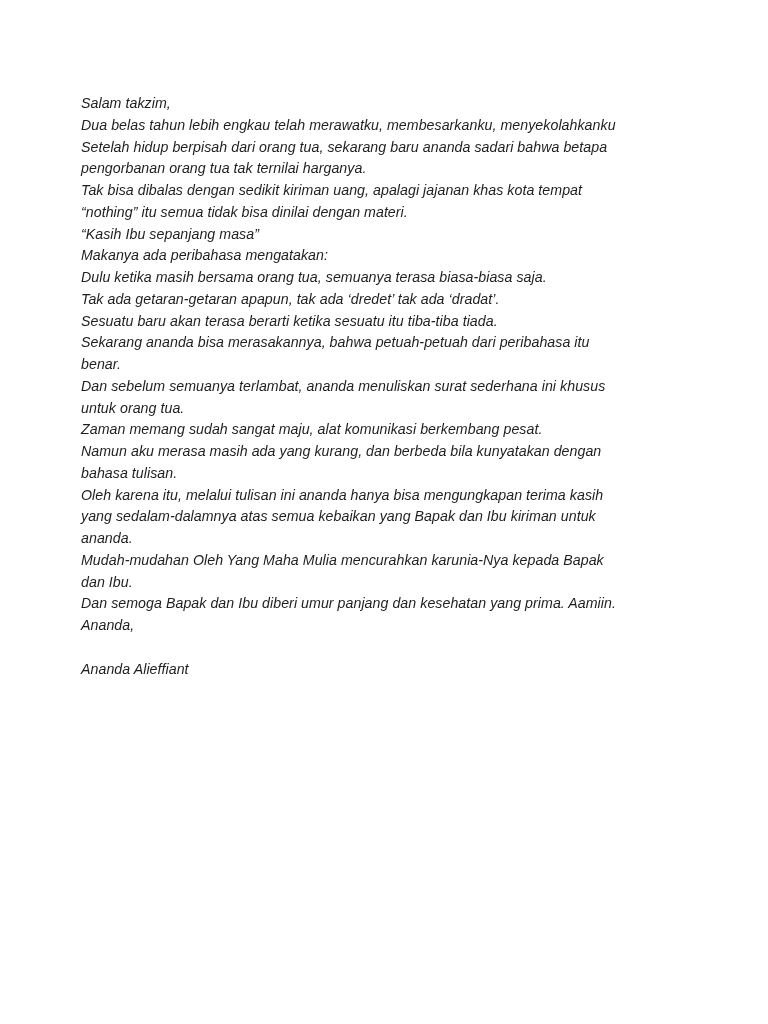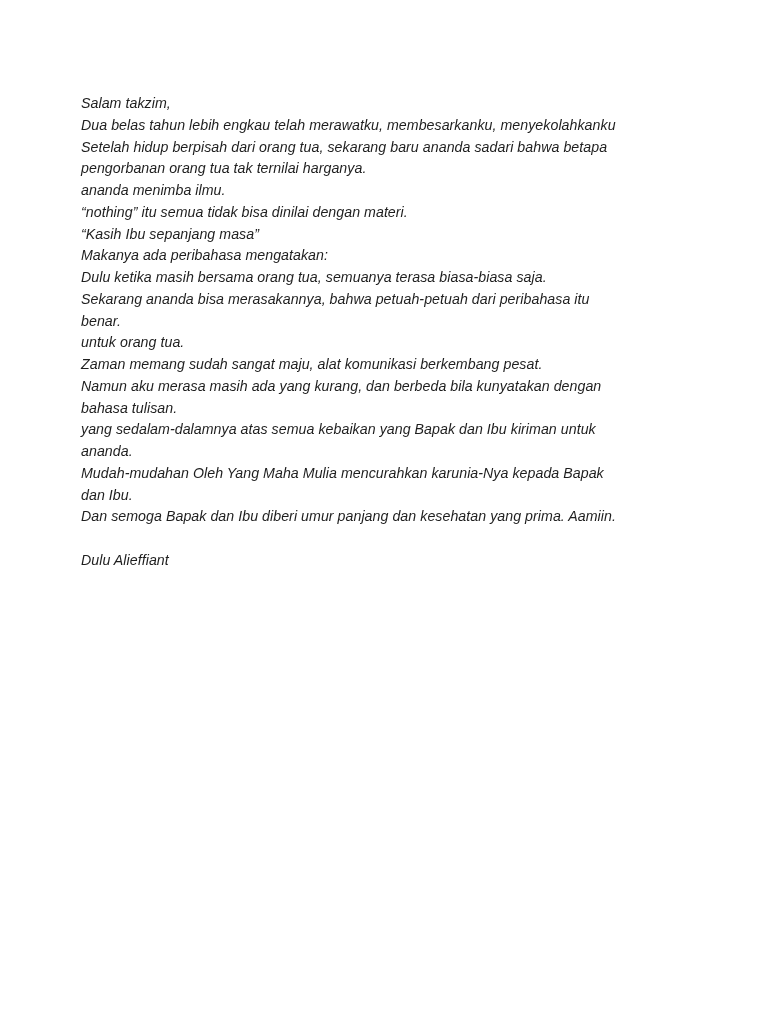--- a/index.html
+++ b/index.html
@@ -45,32 +45,37 @@
   </style>
 </head>
 <body>
 
 <div class="page">
   <div class="letter">
     <span class="line">Salam takzim,</span>
     <span class="line">Dua belas tahun lebih engkau telah merawatku, membesarkanku, menyekolahkanku</span>
     <span class="line">Setelah hidup berpisah dari orang tua, sekarang baru ananda sadari bahwa betapa</span>
     <span class="line">pengorbanan orang tua tak ternilai harganya.</span>
-    <span class="line">ananda menimba ilmu.</span>
+    <span class="line">Tak bisa dibalas dengan sedikit kiriman uang, apalagi jajanan khas kota tempat</span>
     <span class="line">“nothing” itu semua tidak bisa dinilai dengan materi.</span>
     <span class="line">“Kasih Ibu sepanjang masa”</span>
     <span class="line">Makanya ada peribahasa mengatakan:</span>
     <span class="line">Dulu ketika masih bersama orang tua, semuanya terasa biasa-biasa saja.</span>
+    <span class="line">Tak ada getaran-getaran apapun, tak ada ‘dredet’ tak ada ‘dradat’.</span>
+    <span class="line">Sesuatu baru akan terasa berarti ketika sesuatu itu tiba-tiba tiada.</span>
     <span class="line">Sekarang ananda bisa merasakannya, bahwa petuah-petuah dari peribahasa itu</span>
     <span class="line">benar.</span>
+    <span class="line">Dan sebelum semuanya terlambat, ananda menuliskan surat sederhana ini khusus</span>
     <span class="line">untuk orang tua.</span>
     <span class="line">Zaman memang sudah sangat maju, alat komunikasi berkembang pesat.</span>
     <span class="line">Namun aku merasa masih ada yang kurang, dan berbeda bila kunyatakan dengan</span>
     <span class="line">bahasa tulisan.</span>
+    <span class="line">Oleh karena itu, melalui tulisan ini ananda hanya bisa mengungkapan terima kasih</span>
     <span class="line">yang sedalam-dalamnya atas semua kebaikan yang Bapak dan Ibu kiriman untuk</span>
     <span class="line">ananda.</span>
     <span class="line">Mudah-mudahan Oleh Yang Maha Mulia mencurahkan karunia-Nya kepada Bapak</span>
     <span class="line">dan Ibu.</span>
     <span class="line">Dan semoga Bapak dan Ibu diberi umur panjang dan kesehatan yang prima. Aamiin.</span>
+    <span class="line">Ananda,</span>
     <span class="blank"></span>
-    <span class="line">Dulu Alieffiant</span>
+    <span class="line">Ananda Alieffiant</span>
   </div>
 </div>
 
 </body></html>

